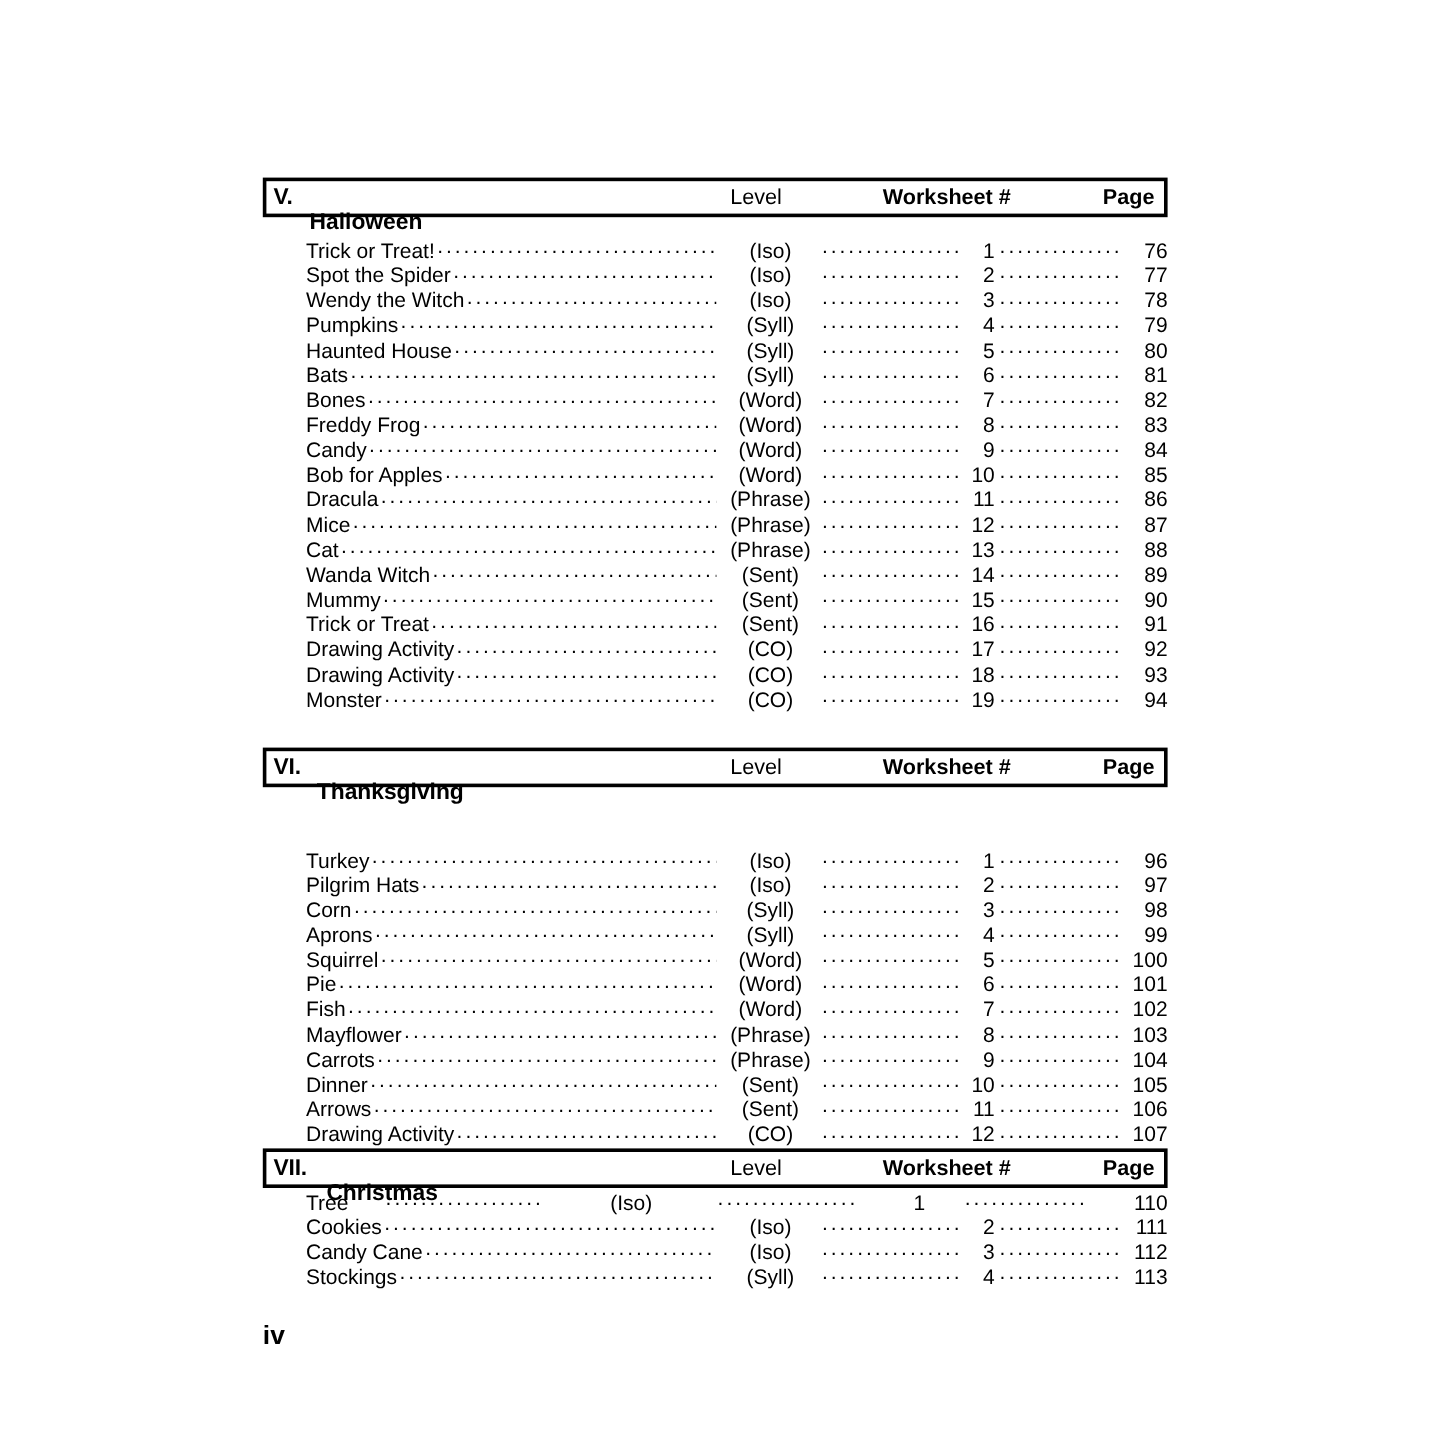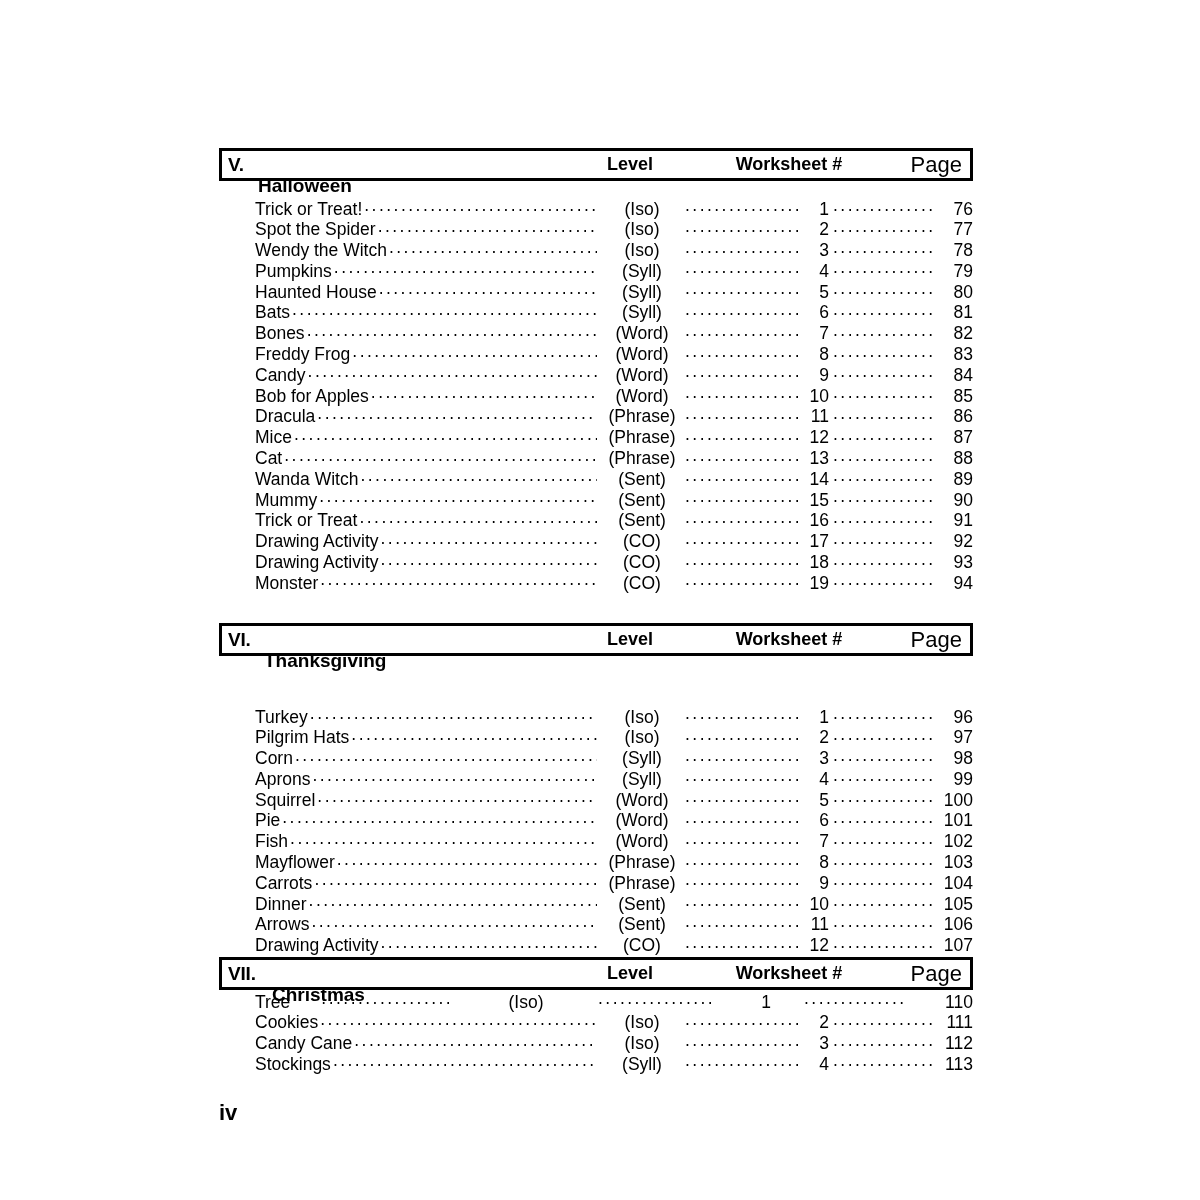--- a/index.html
+++ b/index.html
@@ -47,36 +47,36 @@
   .sec-title {
     font-weight: bold;
     font-size: 19px;
     white-space: nowrap;
     flex: 0 0 auto;
     margin-top: 43px;
   }
   .sec-spacer { flex: 1 1 auto; }
 
   .hdr-level {
-    font-weight: bold;
+    font-weight: normal;
     font-size: 18px;
     width: 128px;
     text-align: center;
     flex: 0 0 auto;
   }
   .hdr-ws {
     font-weight: bold;
     font-size: 18px;
     width: 190px;
     text-align: center;
     flex: 0 0 auto;
   }
   .hdr-page {
-    font-weight: normal;
-    font-size: 22px;
+    font-weight: bold;
+    font-size: 18px;
     width: 78px;
     text-align: right;
     flex: 0 0 auto;
     padding-right: 2px;
   }
 
   
   .sec-halloween .sec-num { width: 30px; }
   .sec-thanksgiving .sec-num { width: 36px; }
   .sec-christmas .sec-num { width: 44px; }

